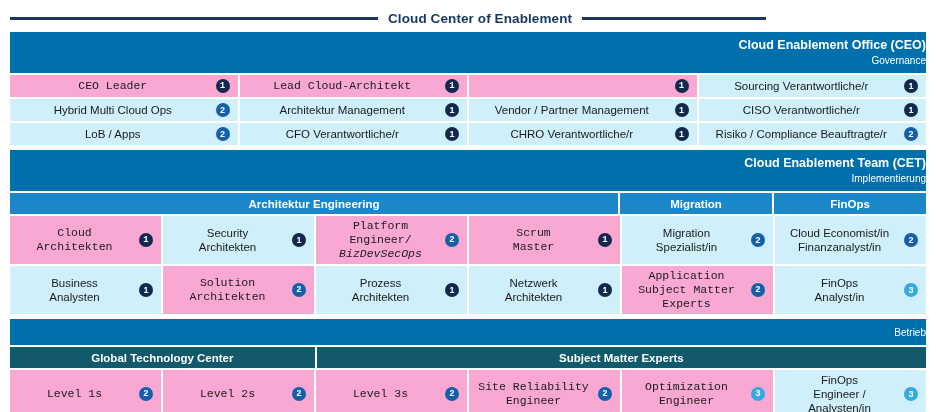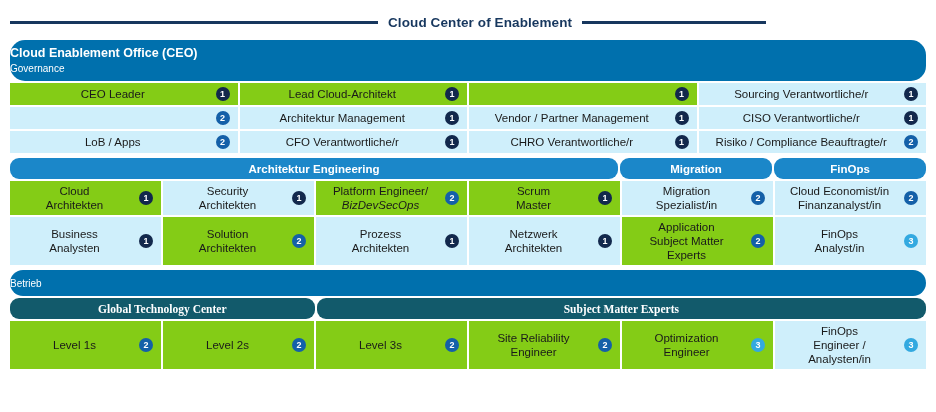--- a/index.html
+++ b/index.html
@@ -7,62 +7,61 @@
     width: 936px; height: 412px;
     background: #ffffff;
     font-family: "Liberation Sans", sans-serif;
     overflow: hidden;
   }
   .page { position: relative; width: 936px; height: 412px; padding: 0 10px; }
 
   
   .title-row {
     display: flex; align-items: center; gap: 10px;
-    height: 40px; padding-top: 4px;
+    height: 32px; padding-top: 4px;
   }
   .title-rule { flex: 1; height: 3px; background: #17375e; }
   .title-rule.left { flex: 0 0 368px; }
   .title-rule.right { flex: 0 0 184px; }
   .title-text {
     font-size: 13.5px; font-weight: bold; color: #17375e;
     white-space: nowrap; letter-spacing: .1px;
   }
 
   
   .section { margin-bottom: 5px; }
   .band-header {
     background: #0070ad; color: #ffffff;
-    text-align: left; padding: 6px 0 5px; border-radius: 15px;
+    text-align: right; padding: 6px 0 5px;
   }
   .band-title { font-size: 12.5px; font-weight: bold; line-height: 15px; }
   .band-sub { font-size: 10px; font-weight: normal; line-height: 15px; }
 
   .subhead-row { display: flex; gap: 2px; margin-top: 2px; }
   .subhead {
     background: #1b87c9; color: #ffffff;
     font-size: 11.5px; font-weight: bold;
     text-align: center; padding: 4px 0 3px;
     line-height: 14px;
-    border-radius: 9px;
-  }
-  .subhead.dark { background: #125a6b; font-family: Liberation Serif, serif; }
+  }
+  .subhead.dark { background: #125a6b; }
 
   .grid-row { display: flex; gap: 2px; margin-top: 2px; }
 
   .cell {
     position: relative;
     flex: 1 1 0;
     min-height: 22px;
     padding: 3px 30px 3px 8px;
     display: flex; flex-direction: column;
     align-items: center; justify-content: center;
     text-align: center;
     font-size: 11.5px; color: #1a1a1a; line-height: 14px;
   }
-  .cell.perm { background: #84cc16; }
+  .cell.perm { background: #f9a8d4; font-family: Liberation Mono, monospace; }
   .cell.part { background: #cfeffb; }
   .cell .l2 { font-style: italic; }
 
   .badge {
     position: absolute; right: 8px; top: 50%;
     transform: translateY(-50%);
     width: 14px; height: 14px; border-radius: 50%;
     display: flex; align-items: center; justify-content: center;
     font-size: 9px; font-weight: bold; color: #ffffff;
     line-height: 1;
@@ -109,20 +108,21 @@
           <div class="cell perm">
             <span class="badge s1">1</span>
           </div>
           <div class="cell part">
             <span>Sourcing Verantwortliche/r</span>
             <span class="badge s1">1</span>
           </div>
         </div>
         <div class="grid-row row-1line">
           <div class="cell part">
+            <span>Hybrid Multi Cloud Ops</span>
             <span class="badge s2">2</span>
           </div>
           <div class="cell part">
             <span>Architektur Management</span>
             <span class="badge s1">1</span>
           </div>
           <div class="cell part">
             <span>Vendor / Partner Management</span>
             <span class="badge s1">1</span>
           </div>
@@ -144,20 +144,24 @@
             <span>CHRO Verantwortliche/r</span>
             <span class="badge s1">1</span>
           </div>
           <div class="cell part">
             <span>Risiko / Compliance Beauftragte/r</span>
             <span class="badge s2">2</span>
           </div>
         </div>
       </div>
       <div class="section">
+        <div class="band-header">
+          <div class="band-title">Cloud Enablement Team (CET)</div>
+          <div class="band-sub">Implementierung</div>
+        </div>
         <div class="subhead-row">
           <div class="subhead" style="flex: 4 1 0px;">Architektur Engineering</div>
           <div class="subhead" style="flex: 1 1 0px;">Migration</div>
           <div class="subhead" style="flex: 1 1 0px;">FinOps</div>
         </div>
         <div class="grid-row row-2line">
           <div class="cell perm">
             <span>Cloud</span>
             <span>Architekten</span>
             <span class="badge s1">1</span>

